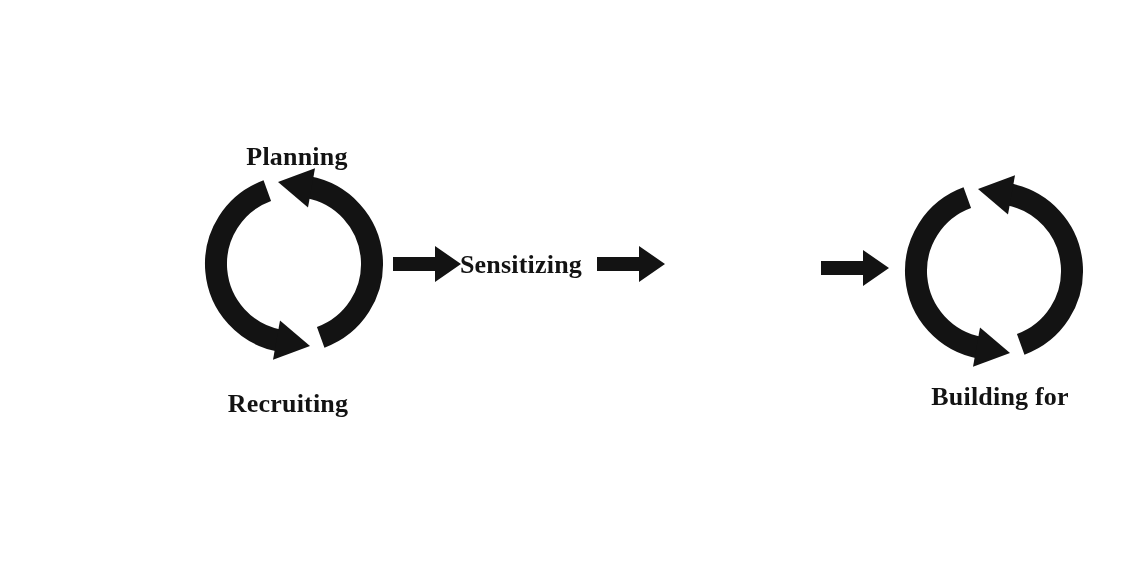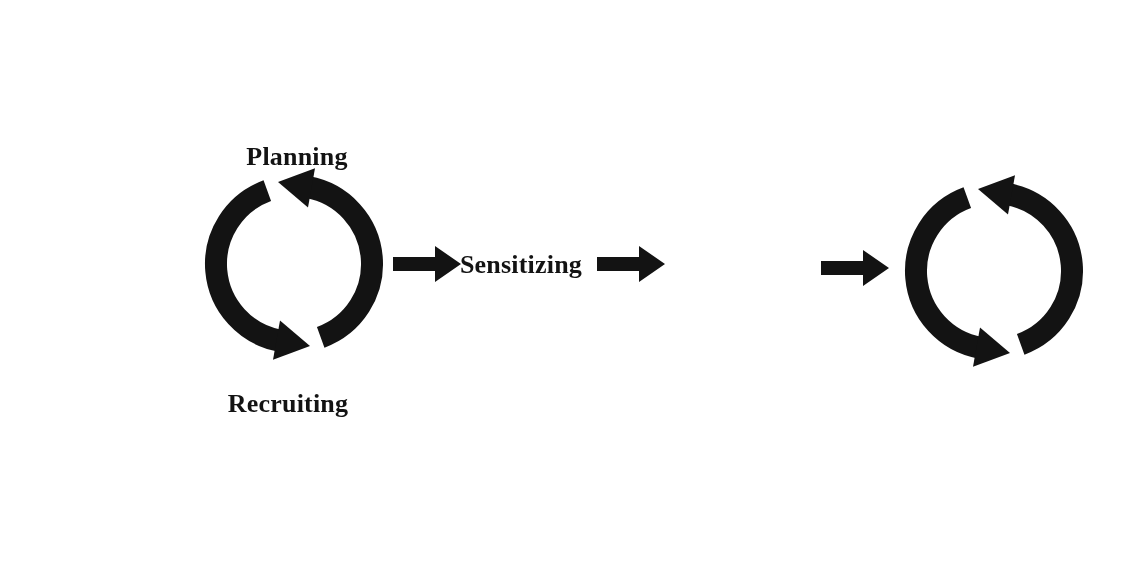--- a/index.html
+++ b/index.html
@@ -78,15 +78,16 @@
     <use href="#flow-arrow-glyph"></use>
   </svg>
   <svg class="flow-arrow-svg ink-shape" style="left:821px; top:248px;" viewBox="0 0 68 40">
     <use href="#flow-arrow-glyph"></use>
   </svg>
 
   <svg class="cycle-svg ink-shape" style="left:894px; top:171px;" viewBox="0 0 200 200">
     <use href="#cycle-glyph"></use>
   </svg>
   <div class="label two-line" style="left:1000px; top:397px;">
+    <div>Building for</div>
   </div>
 
 </div>
 
 </body></html>

